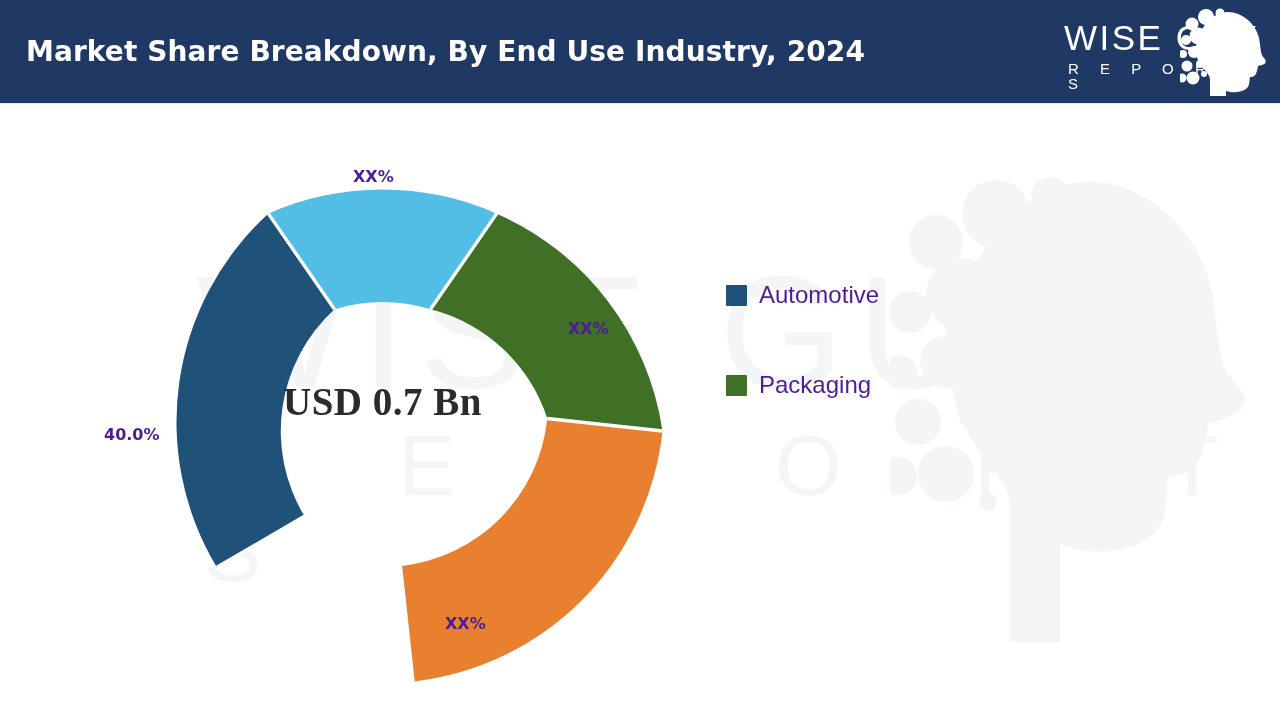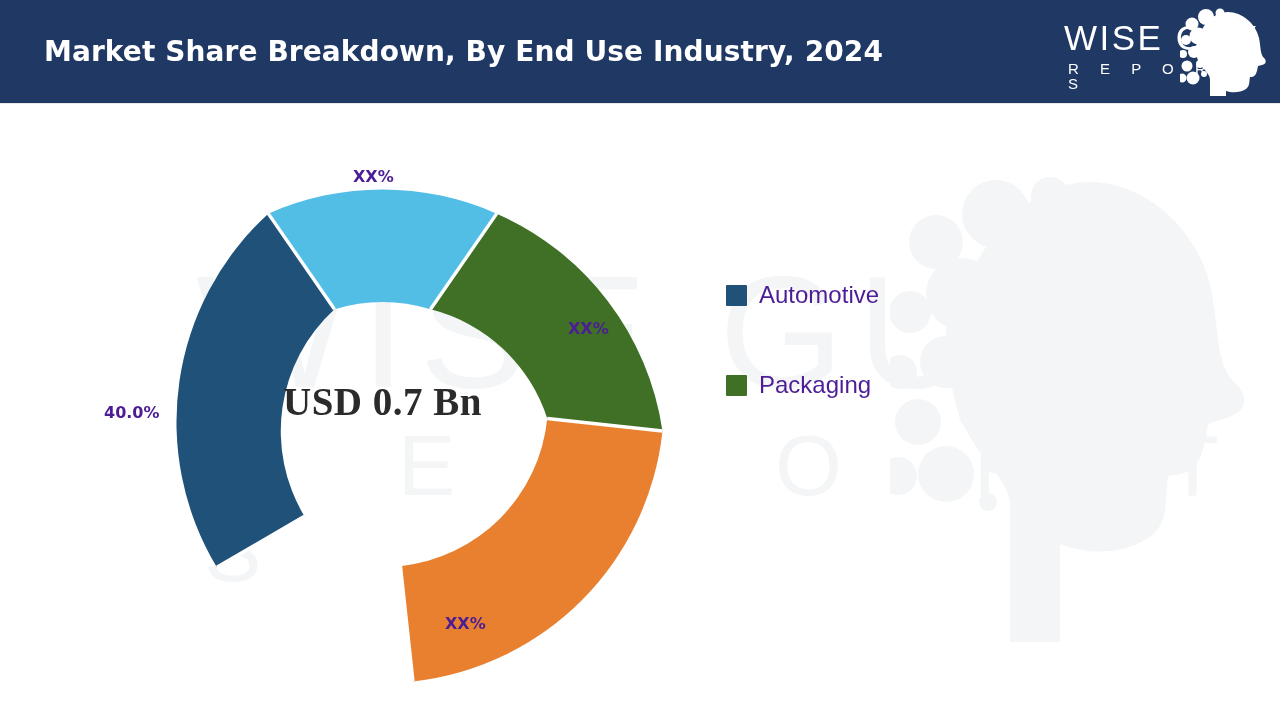--- a/index.html
+++ b/index.html
@@ -17,21 +17,21 @@
     position:absolute;left:0;top:0;width:1280px;height:103px;
     background:#1f3864;
     display:flex;align-items:center;
   }
   .header-title{
     color:#ffffff;
     font-family:"DejaVu Sans", sans-serif;
     font-weight:bold;
     font-size:28px;
     letter-spacing:.1px;
-    margin-left:44px;
+    margin-left:26px;
     white-space:nowrap;
   }
   .logo{
     position:absolute;right:8px;top:6px;width:212px;height:92px;
   }
   .logo-wise{
     position:absolute;left:4px;top:14px;
     color:#fff;font-size:35px;font-weight:300;letter-spacing:2.5px;
     font-family:"Liberation Sans", sans-serif;
     line-height:1;
@@ -204,21 +204,21 @@
           <path d="M 562.50 312.01 L 447.26 299.49"></path>
           <path d="M 312.98 562.39 L 300.46 447.15"></path>
           <path d="M 116.88 448.33 L 204.40 397.21"></path>
         </g>
       </svg>
 
       <div class="donut-center-label">
         <span>USD 0.7 Bn</span>
       </div>
 
-      <div class="slice-label" style="left:4px;top:284px;text-align:center;">40.0%</div>
+      <div class="slice-label" style="left:4px;top:306px;text-align:center;">40.0%</div>
       <div class="slice-label" style="left:253px;top:48px;">XX%</div>
       <div class="slice-label" style="left:468px;top:200px;">XX%</div>
       <div class="slice-label" style="left:345px;top:495px;">XX%</div>
     </div>
 
     <div class="legend">
 
       <div class="legend-item">
         <span class="legend-swatch" style="background:#1F5179;"></span>
         <span class="legend-label">Automotive</span>

